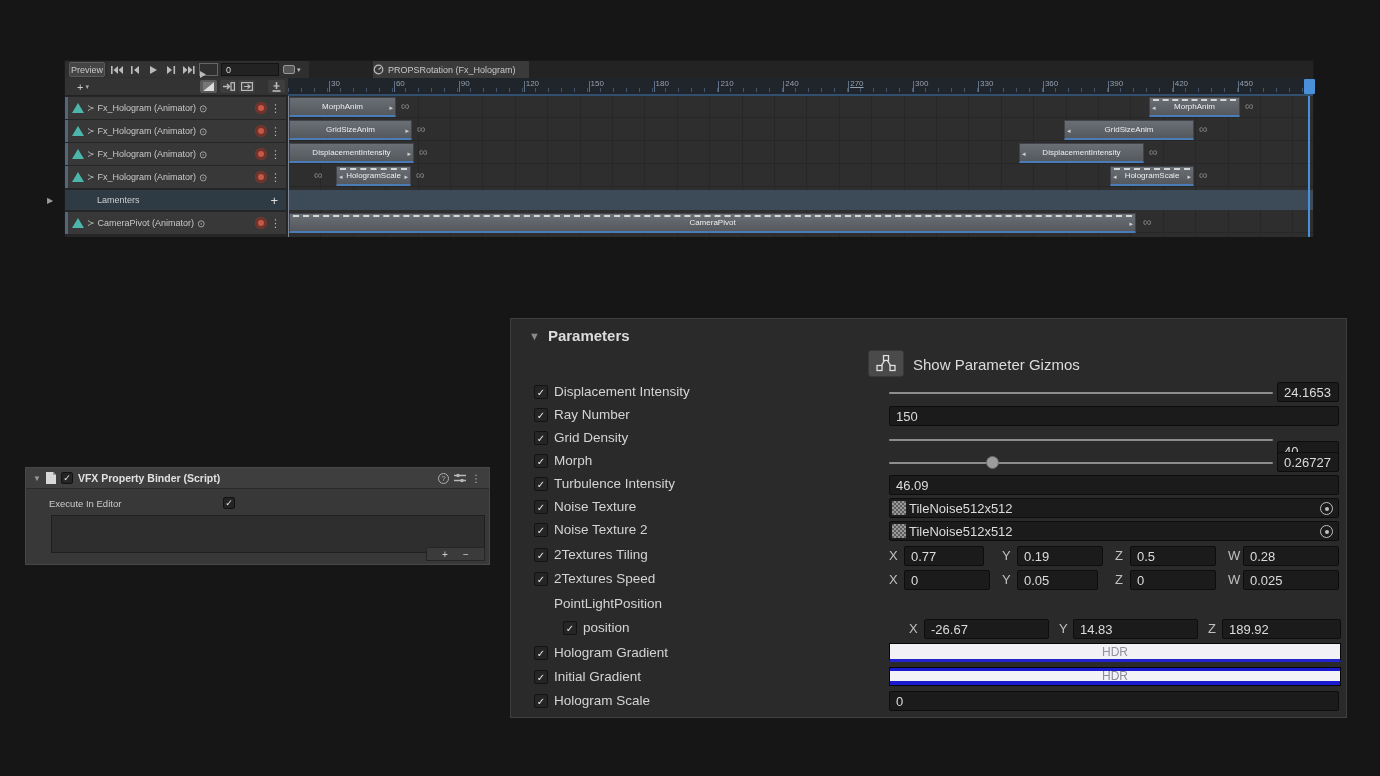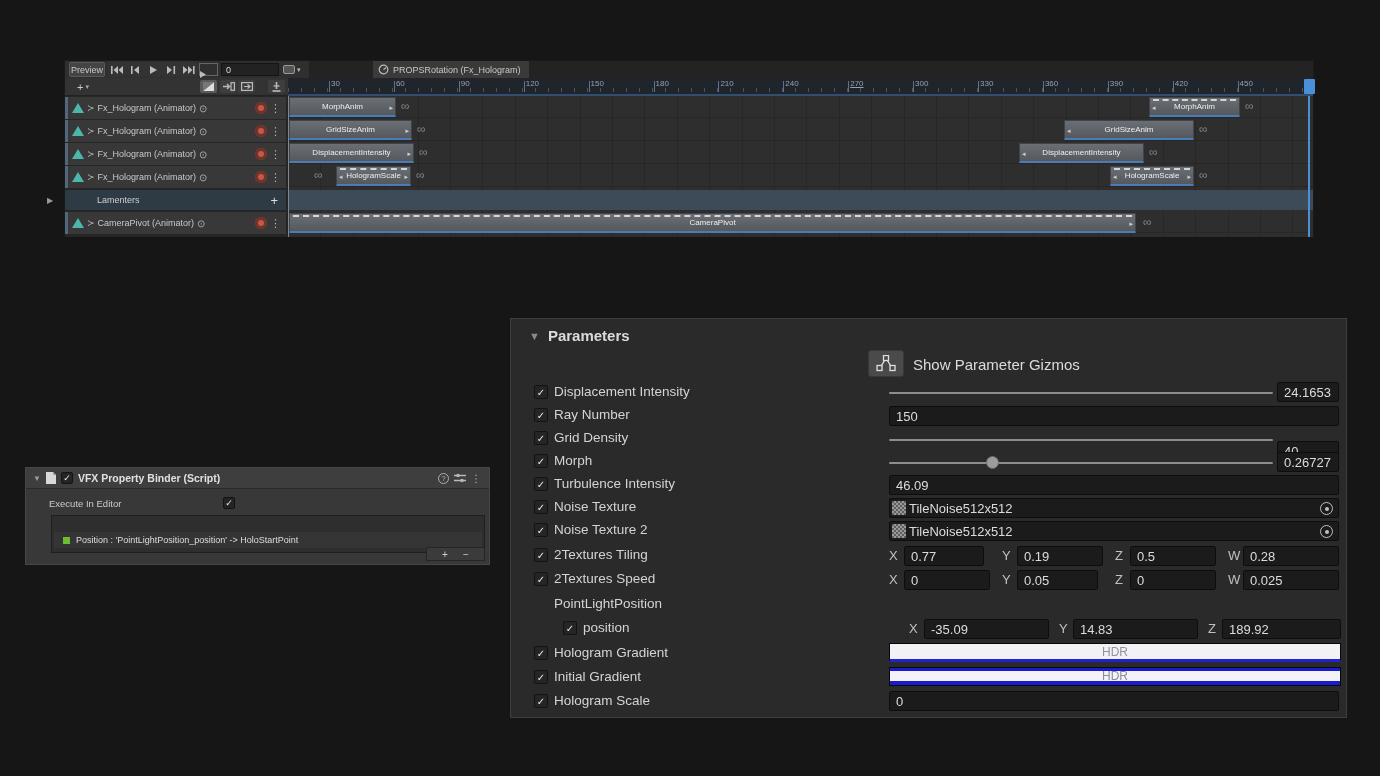--- a/index.html
+++ b/index.html
@@ -15,21 +15,21 @@
          display:flex; align-items:center; justify-content:center; border-radius:2px; }
   .preview-btn { left:4px; top:1px; width:36px; height:15px; background:#444; border:1px solid #5a5a5a; }
   .transport { background:#333; border:none; width:18px; height:15px; top:1px; }
   .transport svg { display:block; }
   .playrange { left:134px; top:2px; width:19px; height:13px; border:1px solid #666; background:#2f2f2f; }
   .timefield { left:156px; top:2px; width:58px; height:13px; background:#222; border:1px solid #141414;
                color:#ddd; font-size:9px; padding-left:4px; display:flex; align-items:center; }
   .gizmo-dd { left:218px; top:2px; width:24px; height:13px; display:flex; align-items:center; gap:2px; }
   .gizmo-box { width:12px; height:9px; border:1px solid #999; border-radius:2px; background:#555; }
   .tl-tab { position:absolute; left:64px; top:0; width:156px; height:17px; background:#3a3a3a;
-            display:flex; align-items:center; gap:4px; padding-left:5px; color:#c8c8c8; font-size:9px; }
+            display:flex; align-items:center; gap:4px; color:#c8c8c8; font-size:9px; }
   .tl-toolbar2 { left:0; top:17px; width:223px; height:18px; background:#333; border-bottom:1px solid #222; }
   .addtrack { left:8px; top:2px; width:28px; height:13px; color:#ccc; font-size:11px; display:flex; align-items:center; gap:2px; padding-left:4px; }
   .mode-btn { top:2px; width:17px; height:13px; background:#3e3e3e; border-radius:2px;
               display:flex; align-items:center; justify-content:center; }
   .mode-btn.sel { background:#5a5a5a; }
 
   .ruler { left:223px; top:17px; width:1025px; height:18px; background:#20252c; border-bottom:2px solid #32506e; }
   .ruler::after { content:""; position:absolute; left:0; right:0; bottom:2px; height:4px;
                   background:repeating-linear-gradient(to right,#44556a 0 1px,transparent 1px 13px); }
   .tick-label { position:absolute; top:1px; color:#93a0ad; font-size:8px; }
@@ -378,24 +378,20 @@
         <circle cx="4" cy="2.5" r="1.8" fill="#b8b8b8"></circle>
         <circle cx="8" cy="7.5" r="1.8" fill="#b8b8b8"></circle>
       </svg>
     <span class="hicon">⋮</span>
   </div>
   <div class="abs exec-row">
     <span class="exec-label">Execute In Editor</span>
     <span class="cb exec-cb">✓</span>
   </div>
   <div class="abs plist">
-    <div class="abs pitem">
-      <span class="bind-sq"></span>
-      <span class="pitem-text">Position : 'PointLightPosition_position' -&gt; HoloStartPoint</span>
-    </div>
   </div>
   <div class="abs plist-foot">
     <span>+</span>
     <span>−</span>
   </div>
 </div>
 
 <div class="abs params">
   <div class="abs params-title-row">
     <span class="fold" style="color:#8a8a8a;font-size:11px">▼</span>
@@ -471,21 +467,21 @@
   <span class="axis" style="left:604px;top:253px">Z</span>
   <div class="field" style="left:619px;top:251px;width:86px">0</div>
   <span class="axis" style="left:717px;top:253px">W</span>
   <div class="field" style="left:732px;top:251px;width:96px">0.025</div>
 
   <span class="plabel" style="top:277px">PointLightPosition</span>
 
   <span class="prow-cb" style="left:52px;top:302px">✓</span>
   <span class="plabel" style="left:72px;top:301px">position</span>
   <span class="axis" style="left:398px;top:302px">X</span>
-  <div class="field" style="left:413px;top:300px;width:125px">-35.09</div>
+  <div class="field" style="left:413px;top:300px;width:125px">-26.67</div>
   <span class="axis" style="left:548px;top:302px">Y</span>
   <div class="field" style="left:562px;top:300px;width:125px">14.83</div>
   <span class="axis" style="left:697px;top:302px">Z</span>
   <div class="field" style="left:711px;top:300px;width:119px">189.92</div>
 
   <span class="prow-cb" style="top:327px">✓</span>
   <span class="plabel" style="top:326px">Hologram Gradient</span>
   <div class="grad-white" style="left:378px;top:324px;width:452px">
     <span>HDR</span>
   </div>

